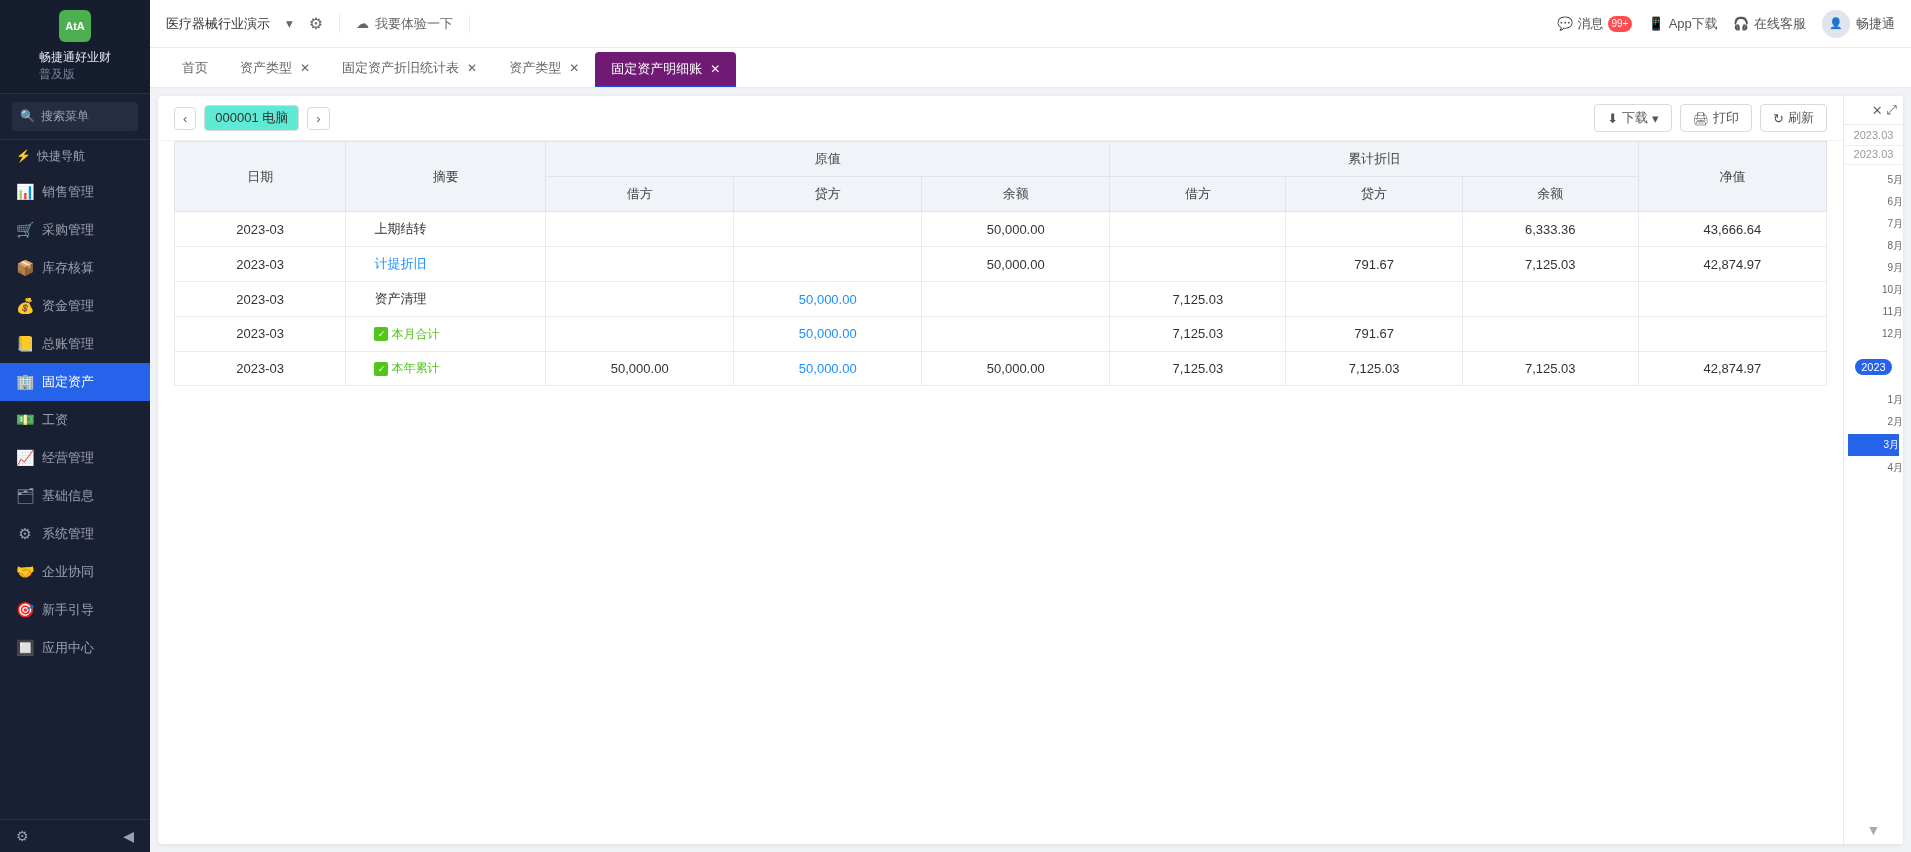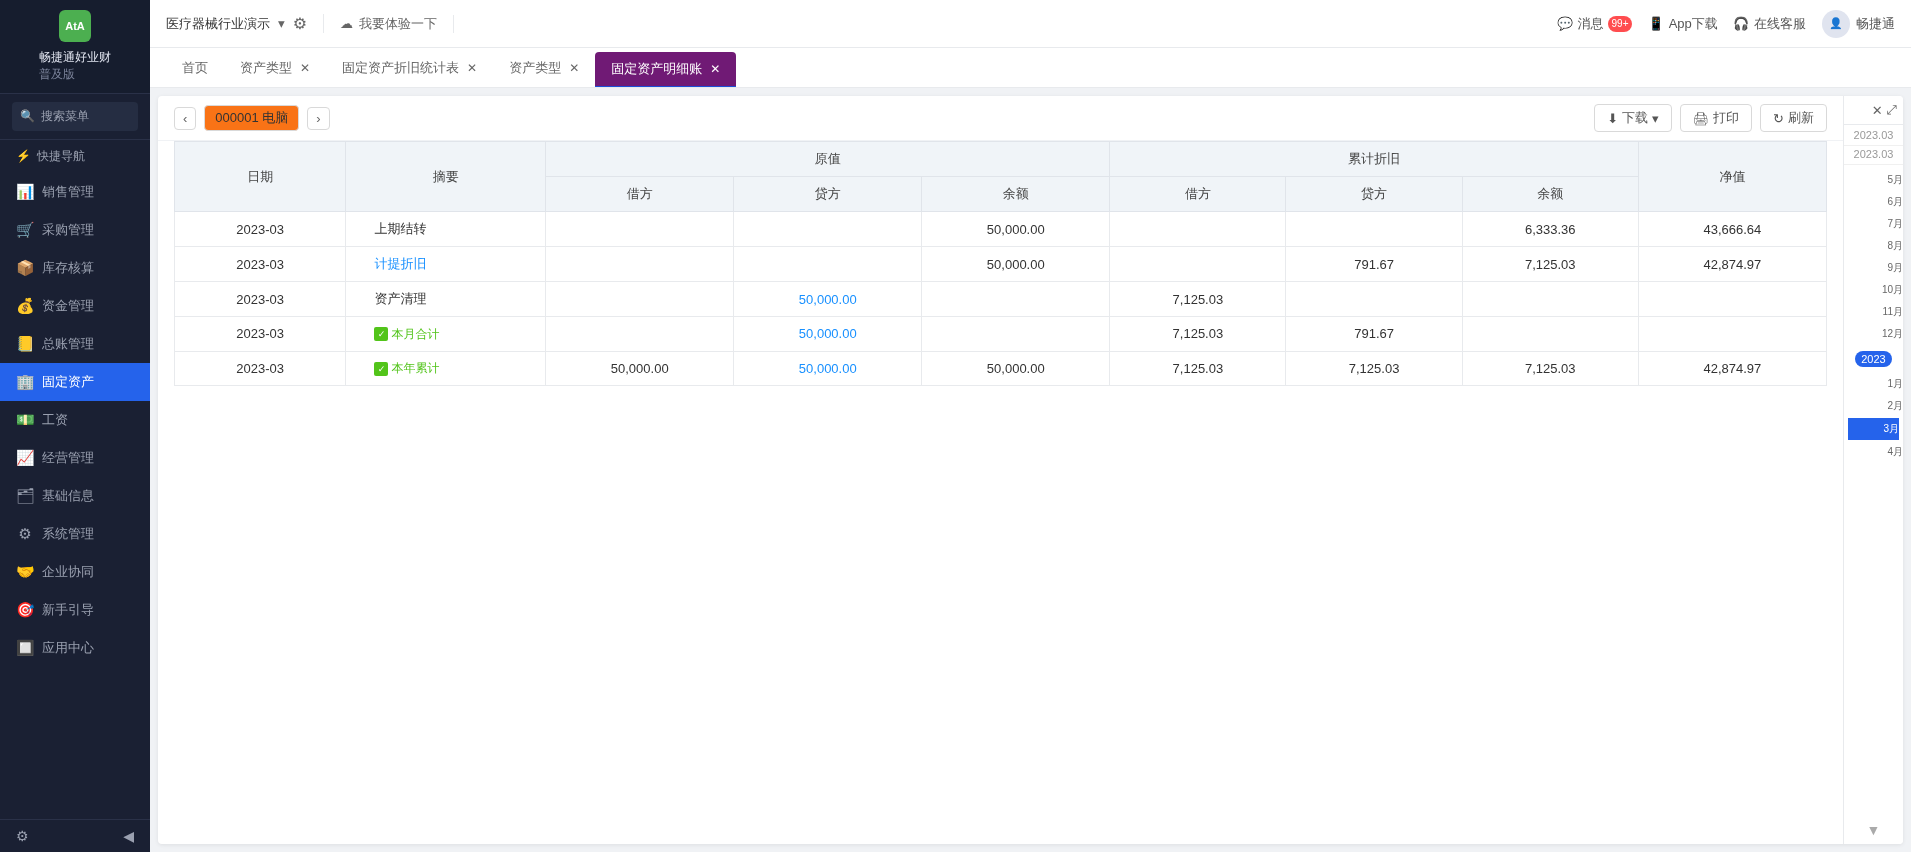--- a/index.html
+++ b/index.html
@@ -83,21 +83,21 @@
     .header {
       background: #fff;
       height: 48px;
       display: flex;
       align-items: center;
       padding: 0 16px;
       border-bottom: 1px solid #e8eaed;
       flex-shrink: 0;
     }
     .header-company {
-      display: flex; align-items: center; gap: 8px;
+      display: flex; align-items: center; gap: 16px;
       font-size: 13px; color: #333;
       border-right: 1px solid #e8eaed;
       padding-right: 16px; margin-right: 16px;
     }
     .header-dropdown { background: none; border: none; cursor: pointer; color: #666; }
     .header-settings { background: none; border: none; cursor: pointer; color: #666; font-size: 16px; }
     .header-experience {
       display: flex; align-items: center; gap: 6px;
       font-size: 13px; color: #666;
       border-right: 1px solid #e8eaed;
@@ -171,21 +171,21 @@
       gap: 8px;
       border-bottom: 1px solid #f0f2f5;
       flex-shrink: 0;
     }
     .toolbar-nav-btn {
       background: none; border: 1px solid #d9d9d9; border-radius: 4px;
       padding: 3px 8px; cursor: pointer; color: #666; font-size: 13px;
     }
     .toolbar-asset-id {
       border: 1px solid #d9d9d9; border-radius: 4px;
-      padding: 3px 10px; font-size: 13px; color: #333; background: #f97316;
+      padding: 3px 10px; font-size: 13px; color: #333; background: #5eead4;
       min-width: 80px; text-align: center;
     }
     .toolbar-spacer { flex: 1; }
     .toolbar-btn {
       display: flex; align-items: center; gap: 4px;
       background: none; border: 1px solid #d9d9d9; border-radius: 4px;
       padding: 4px 12px; cursor: pointer; color: #555; font-size: 13px;
     }
 
     
@@ -252,21 +252,21 @@
       font-size: 10px; color: #666;
       padding: 4px 0; cursor: pointer; text-align: right;
       width: 100%;
     }
     .timeline-month.active {
       background: #2563eb; color: #fff; border-radius: 0;
       margin: 1px 4px; width: calc(100% - 8px);
     }
     .timeline-year-badge {
       background: #2563eb; color: #fff; border-radius: 10px;
-      font-size: 11px; padding: 2px 6px; margin: 6px 0; cursor: pointer;
+      font-size: 11px; padding: 2px 6px; margin: 14px 0; cursor: pointer;
     }
     .timeline-nav-btn {
       background: none; border: none; cursor: pointer;
       color: #aaa; font-size: 14px; padding: 2px;
     }
   </style>
 </head>
 <body>
 
 <div class="sidebar">

